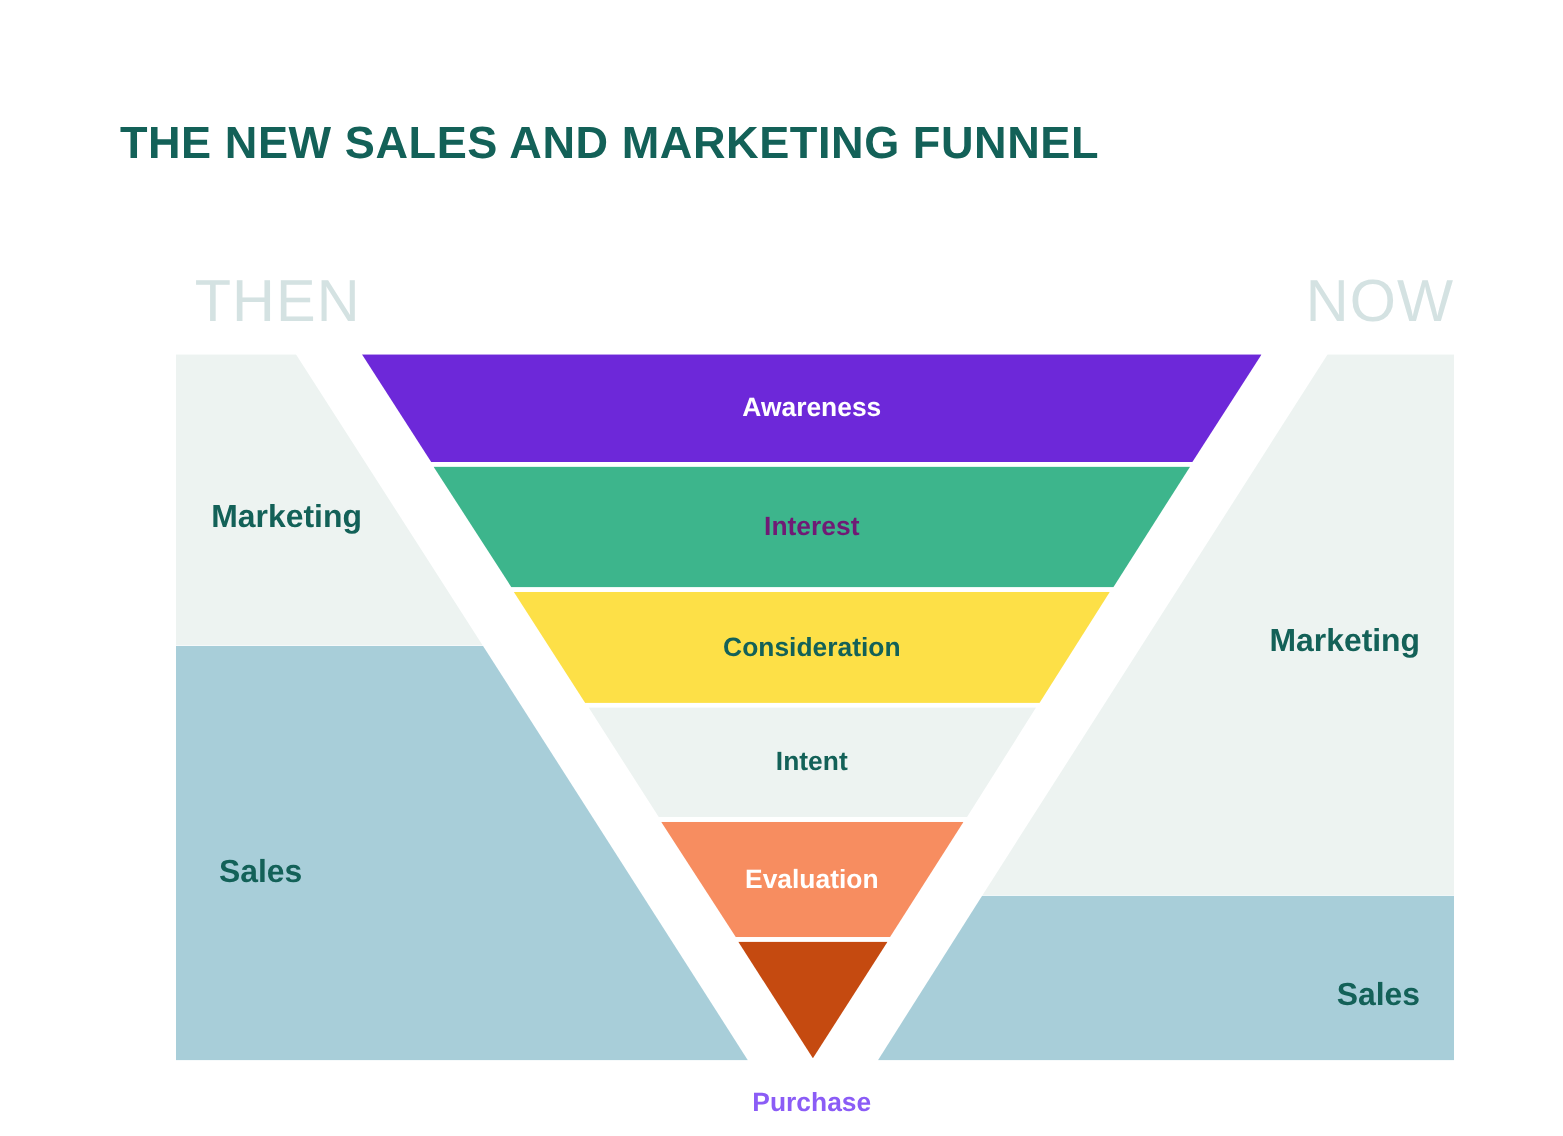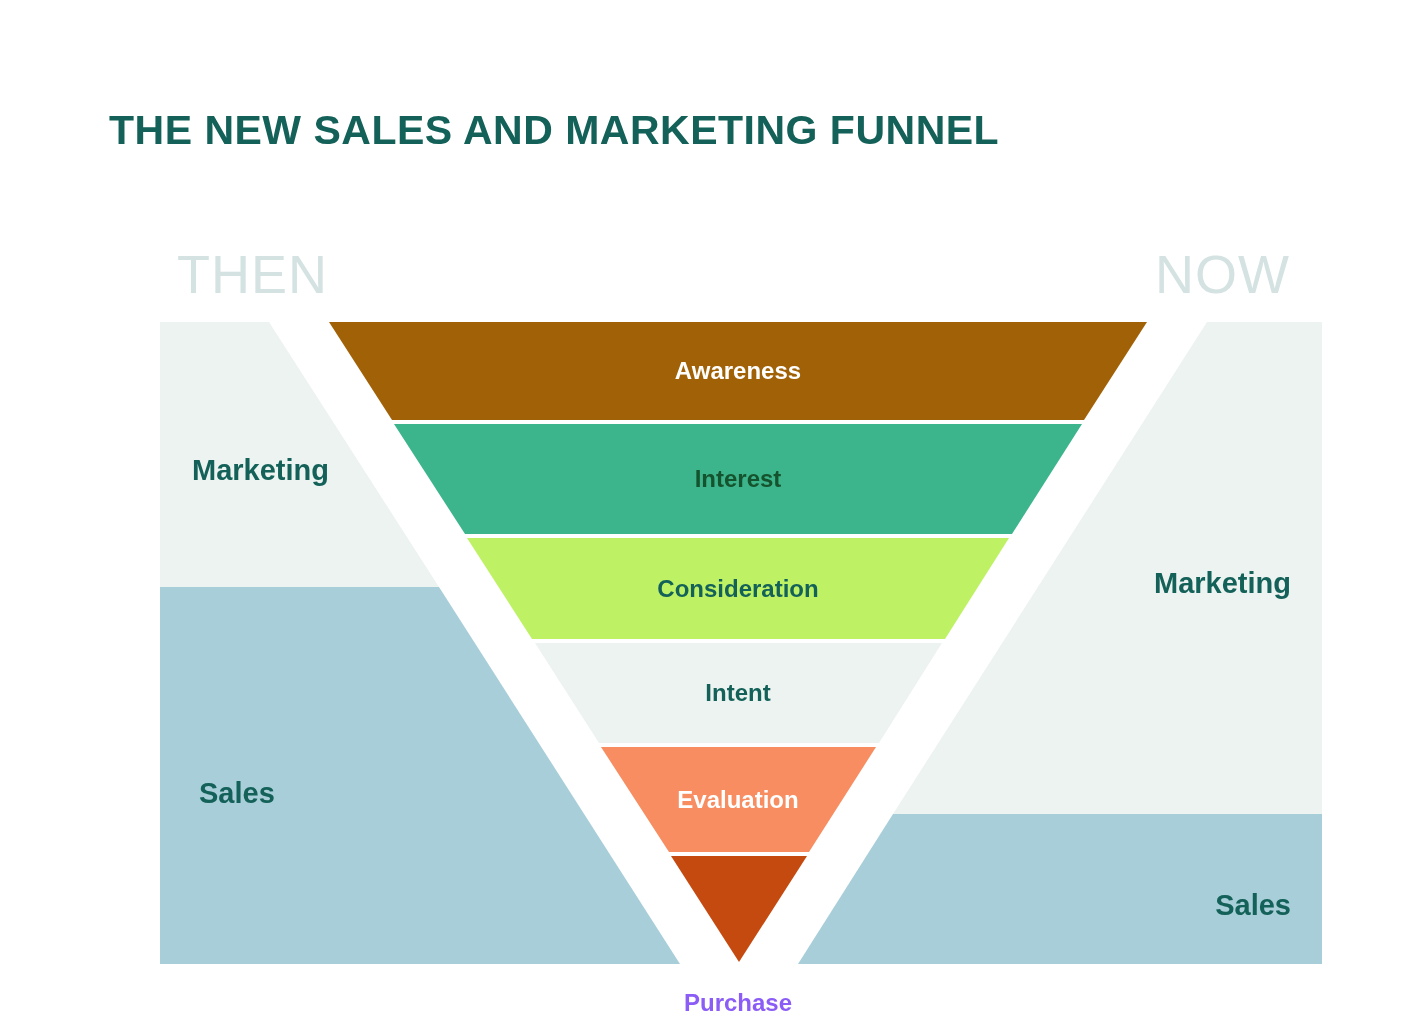--- a/index.html
+++ b/index.html
@@ -28,21 +28,21 @@
 
   .era {
     position: absolute;
     top: 203px;
     font-size: 54px;
     font-weight: 500;
     letter-spacing: 1px;
     line-height: 46px;
   }
   .era-then { left: 129px; }
-  .era-now  { right: 147px; }
+  .era-now  { right: 115px; }
 
   
   .panel { position: absolute; }
   .panel-then-marketing {
     left: 128px; top: 290px; width: 520px; height: 265px;
     clip-path: polygon(0 0, 109px 0, 279px 265px, 0 265px);
   }
   .panel-then-sales {
     left: 128px; top: 555px; width: 520px; height: 377px;
     clip-path: polygon(0 0, 279px 0, 520px 377px, 0 377px);
@@ -133,25 +133,25 @@
   <div class="panel panel-now-marketing" style="background-color: rgb(237, 243, 241);"></div>
   <div class="panel panel-now-sales" style="background-color: rgb(168, 206, 217);"></div>
 
   <div class="side-label lbl-then-marketing" style="color: rgb(19, 97, 88);">Marketing</div>
   <div class="side-label lbl-then-sales" style="color: rgb(19, 97, 88);">Sales</div>
   <div class="side-label lbl-now-marketing" style="color: rgb(19, 97, 88);">Marketing</div>
   <div class="side-label lbl-now-sales" style="color: rgb(19, 97, 88);">Sales</div>
 
   <div class="funnel">
 
-    <div class="stage stage-awareness" style="background-color: #a16207; color: rgb(255, 255, 255);">Awareness</div>
+    <div class="stage stage-awareness" style="background-color: #6d28d9; color: rgb(255, 255, 255);">Awareness</div>
 
-    <div class="stage stage-interest" style="background-color: rgb(61, 181, 140); color: #14532d;">Interest</div>
+    <div class="stage stage-interest" style="background-color: rgb(61, 181, 140); color: #701a75;">Interest</div>
 
-    <div class="stage stage-consideration" style="background-color: #bef264; color: rgb(19, 97, 88);">Consideration</div>
+    <div class="stage stage-consideration" style="background-color: #fde047; color: rgb(19, 97, 88);">Consideration</div>
 
     <div class="stage stage-intent" style="background-color: rgb(237, 243, 241); color: rgb(19, 97, 88);">Intent</div>
 
     <div class="stage stage-evaluation" style="background-color: rgb(247, 141, 96); color: rgb(255, 255, 255);">Evaluation</div>
 
     <div class="stage stage-purchase-tip" style="background-color: rgb(197, 74, 16);"></div>
   </div>
 
   <div class="purchase-label" style="color: #8b5cf6;">Purchase</div>
 

